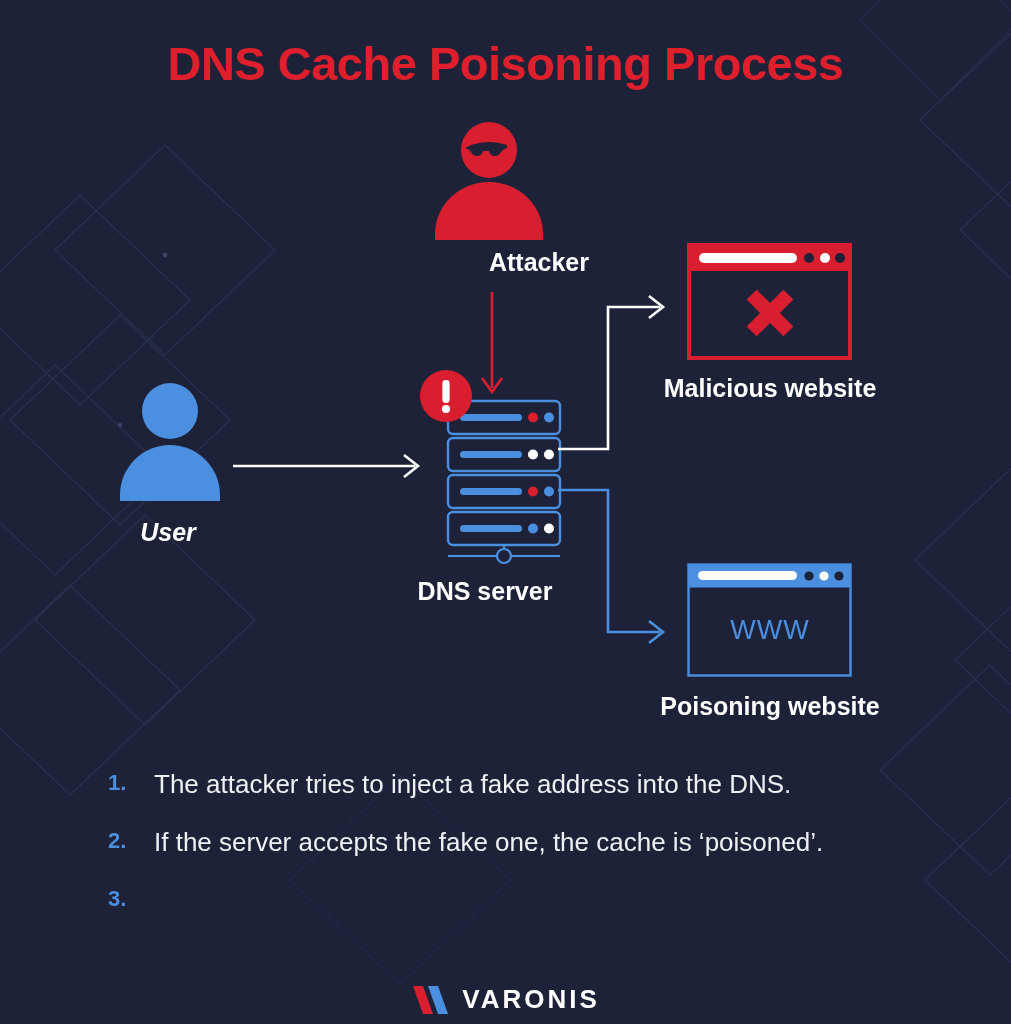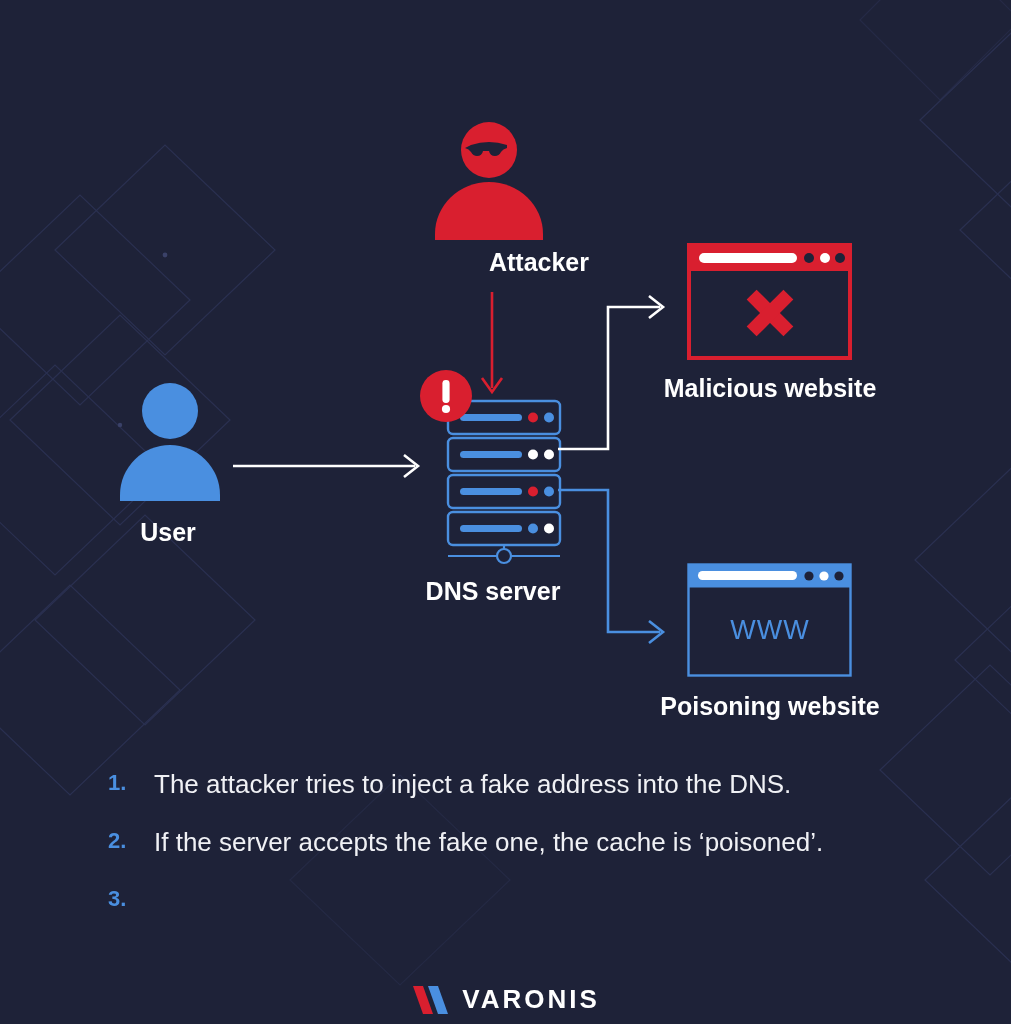--- a/index.html
+++ b/index.html
@@ -51,29 +51,30 @@
   }
   
   #user-icon {
     position:absolute;
     left:118px; top:383px;
     width:104px; height:118px;
   }
   #user-label {
     left:68px; top:518px; width:200px;
     font-size:25px;
+    font-style:italic;
   }
   
   #dns-server-icon {
     position:absolute;
     left:420px; top:360px;
     width:150px; height:205px;
   }
   #dns-label {
-    left:388px; top:577px; width:210px;
+    left:380px; top:577px; width:210px;
     font-size:25px;
   }
   
   #malicious-site {
     position:absolute;
     left:687px; top:243px;
     width:165px; height:117px;
   }
   #malicious-label {
     left:600px; top:374px; width:340px;
@@ -157,20 +158,21 @@
       <path d="M860 20 L940 -60 L1020 20 L940 100 Z" opacity="0.6"></path>
     </g>
     <g fill="#3a4168">
       <circle cx="165" cy="255" r="2.4"></circle>
       <circle cx="120" cy="425" r="2.2"></circle>
       <circle cx="1030" cy="125" r="2.2"></circle>
       <circle cx="1025" cy="560" r="2.2"></circle>
     </g>
   </svg>
 
+  <div class="title">DNS Cache Poisoning Process</div>
 
   <svg id="attacker-icon" viewBox="0 0 130 118">
     <circle cx="65" cy="28" r="28" fill="#d91f2f"></circle>
     <path d="M47 23 q18 -6 36 0 l0 3 q-4 1 -6 4 q-2 4 -6 4 q-5 0 -6 -5 l-6 0 q-1 5 -6 5 q-4 0 -6 -4 q-2 -3 -6 -4 Z" fill="#1e2238"></path>
     <path d="M11 118 L11 112 A54 52 0 0 1 119 112 L119 118 Z" fill="#d91f2f"></path>
   </svg>
   <div class="label" id="attacker-label">Attacker</div>
 
   <svg id="user-icon" viewBox="0 0 104 118">
     <circle cx="52" cy="28" r="28" fill="#4a8fe0"></circle>

